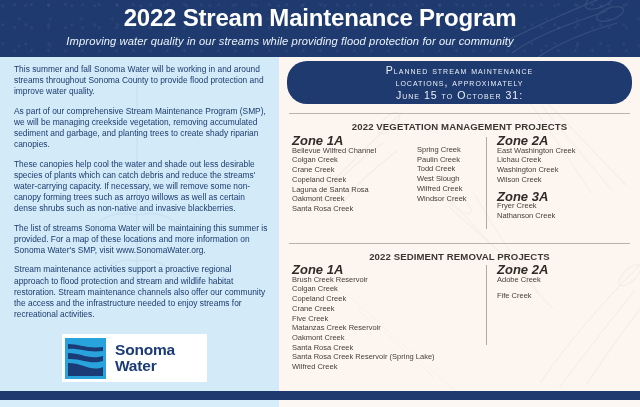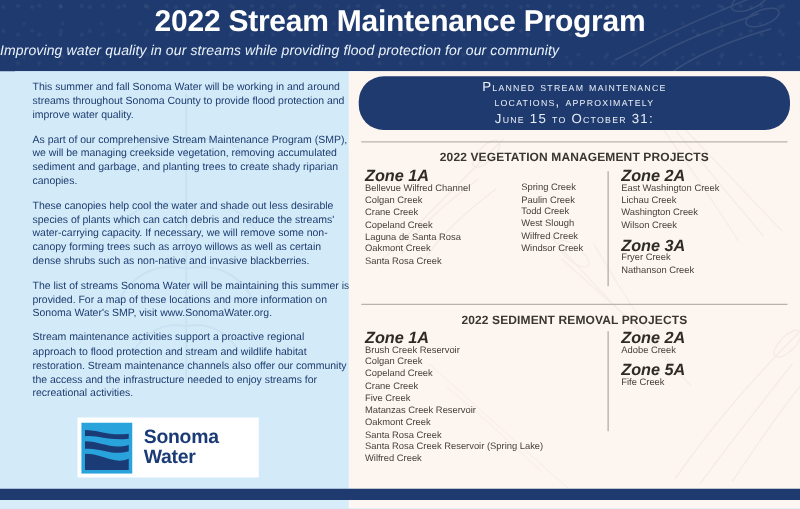--- a/index.html
+++ b/index.html
@@ -24,27 +24,27 @@
   }
   .header .leafghost{
     position:absolute;right:8px;top:-22px;width:150px;height:90px;opacity:.10;
   }
   .title{
     position:absolute;left:0;top:4px;width:640px;text-align:center;
     color:#ffffff;font-size:24px;font-weight:bold;letter-spacing:-0.2px;
     font-family:"Liberation Sans", sans-serif;
   }
   .subtitle{
-    position:absolute;left:0;top:35px;width:580px;text-align:left;
+    position:absolute;left:0;top:35px;width:580px;text-align:center;
     color:#eaf3fb;font-size:11.2px;font-style:italic;letter-spacing:.1px;
   }
 
   
   .leftcol{
-    position:absolute;left:12px;top:57px;width:279px;height:334px;
+    position:absolute;left:0;top:57px;width:279px;height:334px;
     background:#d3eaf8;overflow:hidden;
   }
   .leftcol .wm{
     position:absolute;left:42px;top:18px;width:190px;height:230px;opacity:.11;
   }
   .body-text{
     position:absolute;left:14px;top:7px;width:254px;
     color:#1c3c70;font-size:8.4px;line-height:11.1px;
   }
   .body-text p{margin:0 0 8.5px 0;}
@@ -267,21 +267,20 @@
         <li>Wilfred Creek</li>
       </ul>
     </div>
 
     <div class="zonecol" style="left:218px;top:208px;width:140px;">
       <div class="zone-label">Zone 2A</div>
       <ul class="zone-list">
         <li>Adobe Creek</li>
       </ul>
       <div class="gap"></div>
-      <div class="zone-label">Zone 5A</div>
       <ul class="zone-list">
         <li>Fife Creek</li>
       </ul>
     </div>
   </div>
 
   <div class="bottombar"></div>
   <div class="bottomstrip"></div>
   <div class="bottomstrip-right"></div>
 

